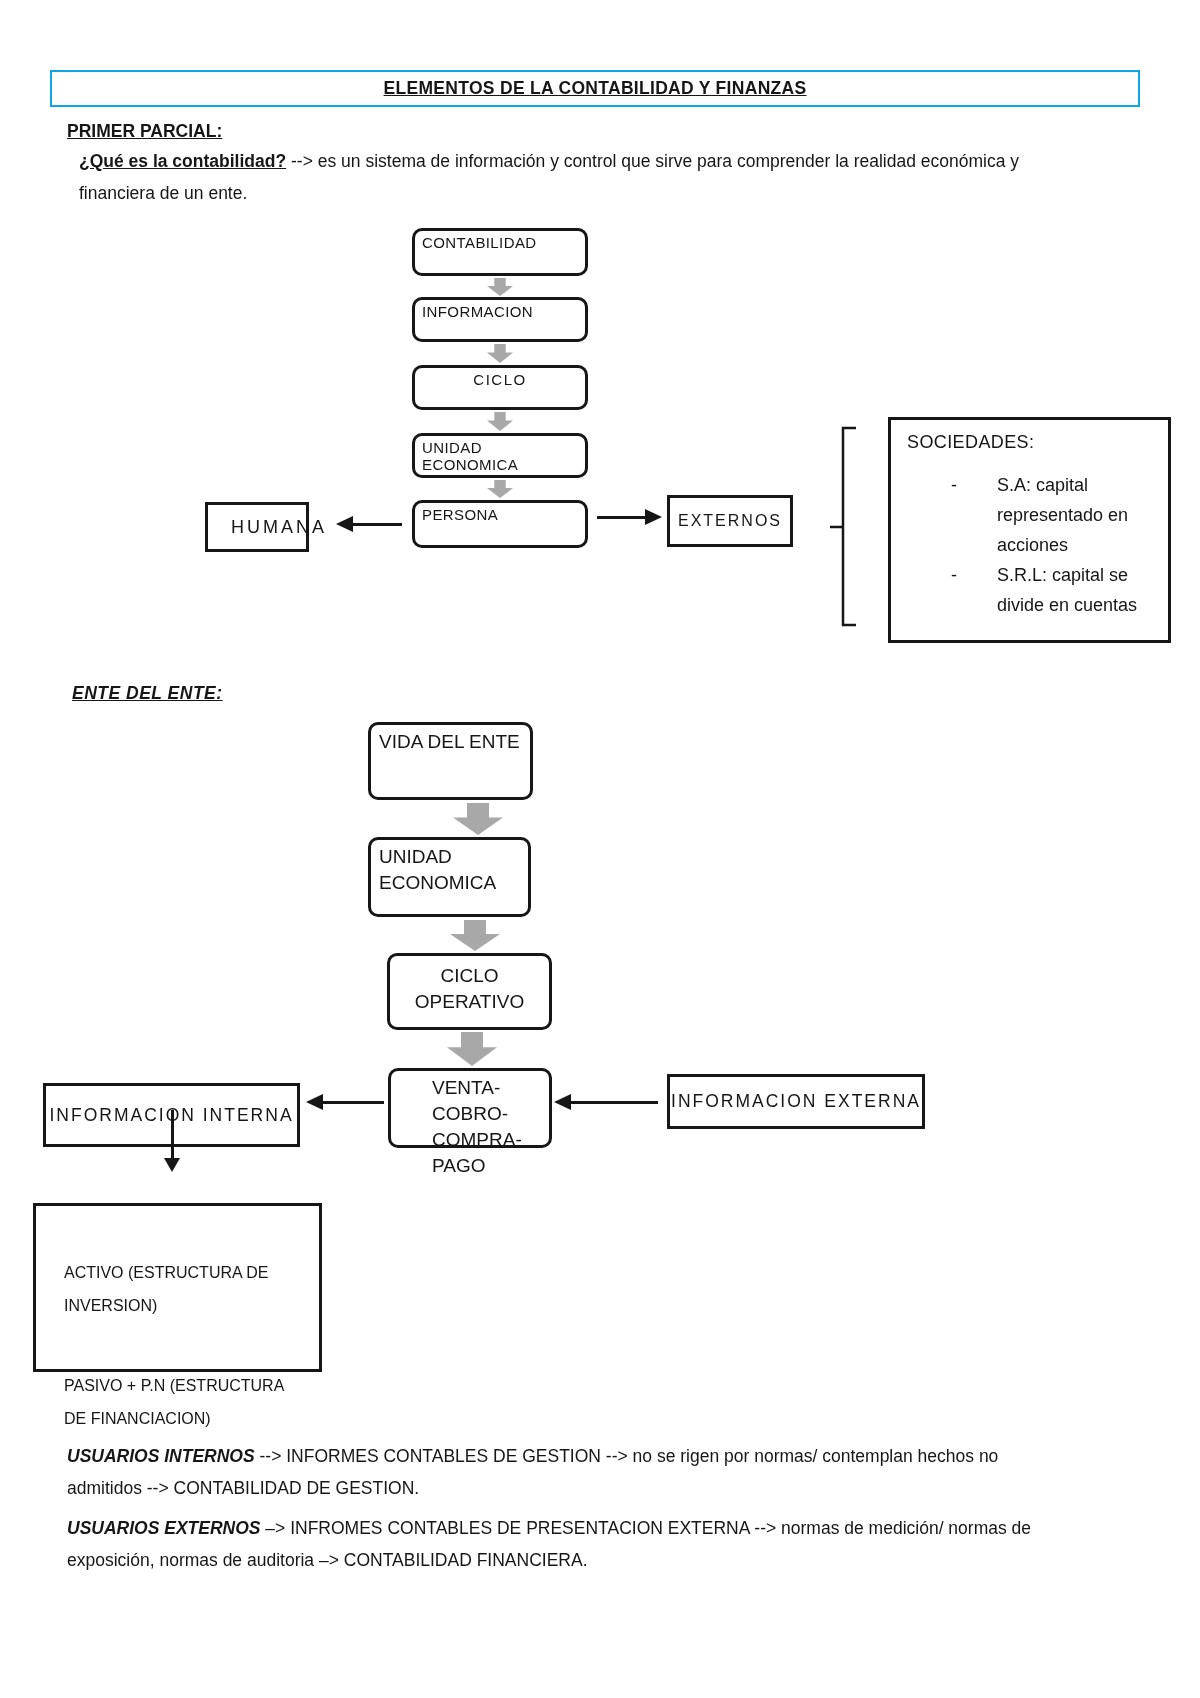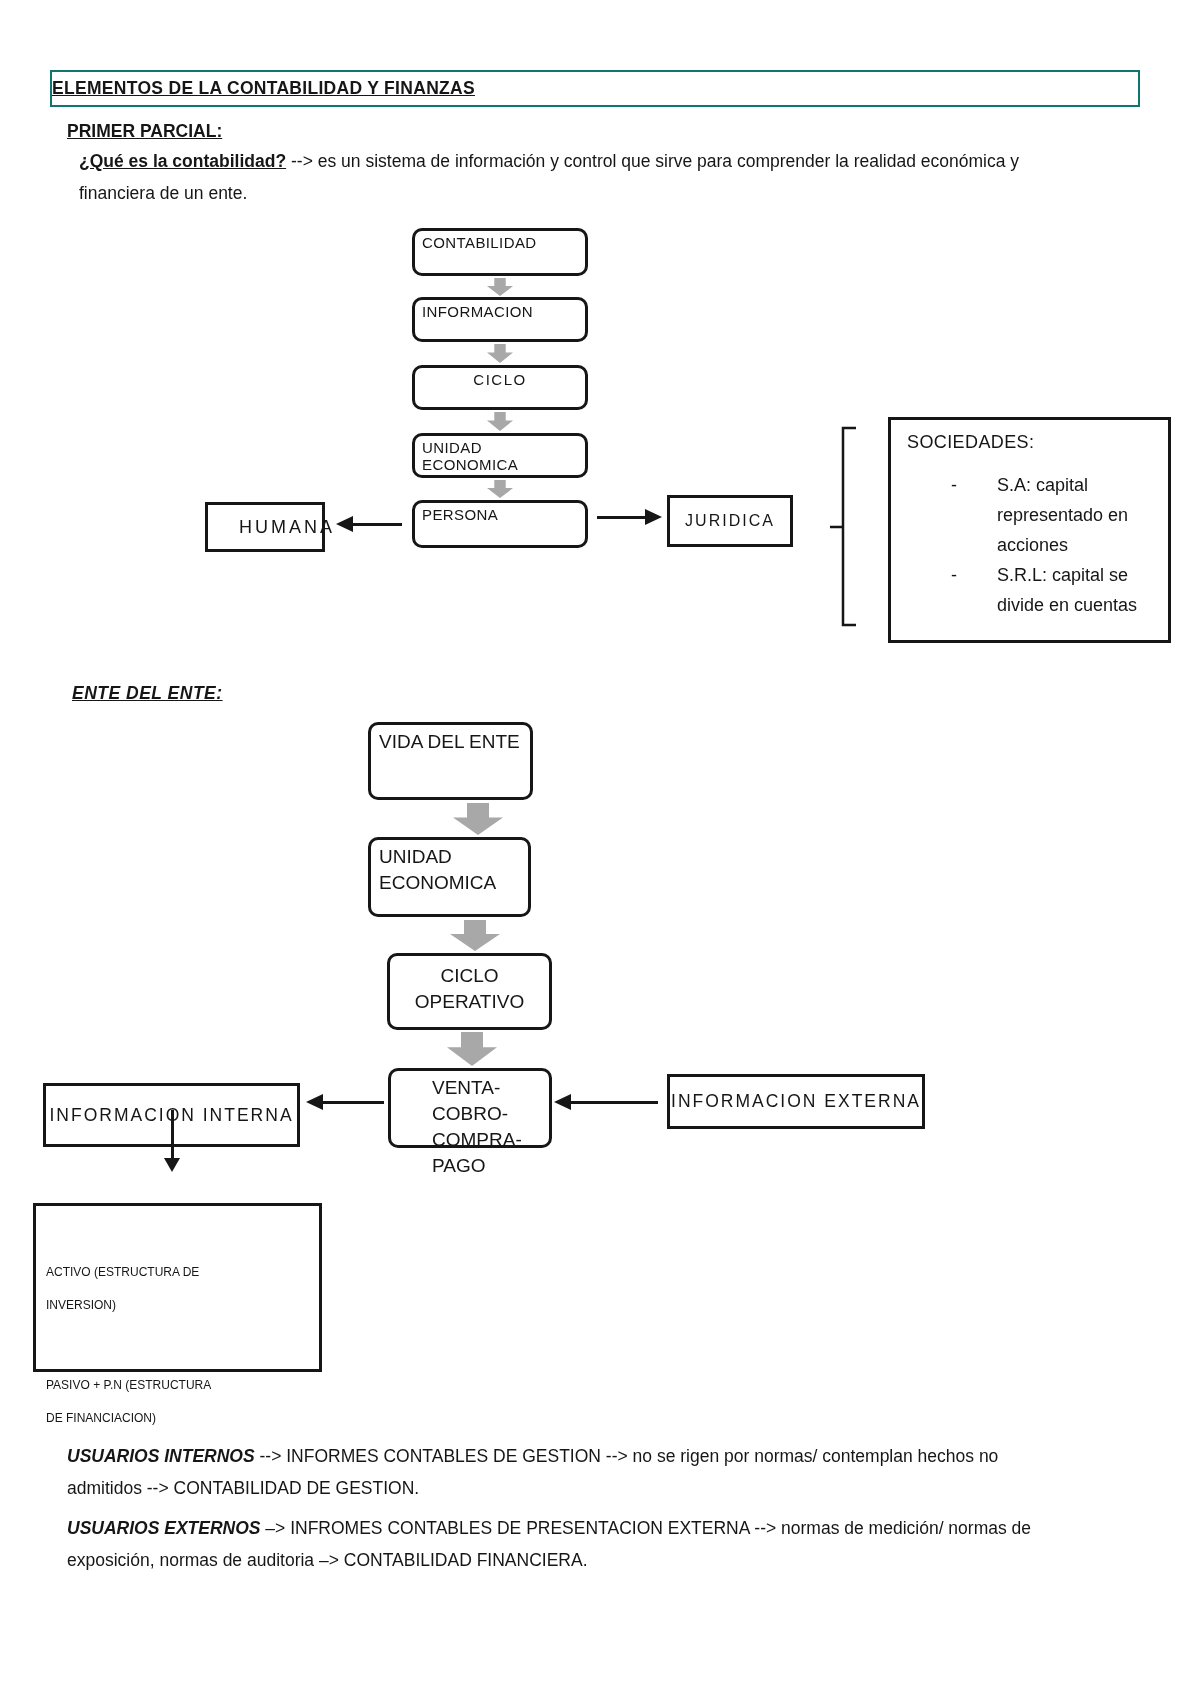--- a/index.html
+++ b/index.html
@@ -3,40 +3,40 @@
 <meta charset="utf-8">
 <style>
   html,body{margin:0;padding:0;background:#ffffff;}
   .page{
     position:relative;width:1200px;height:1698px;background:#fff;
     font-family:"Liberation Sans","DejaVu Sans",sans-serif;
     color:var(--ink,#161616);overflow:hidden;
   }
   .abs{position:absolute;}
   
-  .titlebox{border:2px solid #0f766e;display:flex;align-items:center;box-sizing:border-box;background:#fff;}
+  .titlebox{border:2px solid #0ea5e9;display:flex;align-items:center;justify-content:center;box-sizing:border-box;background:#fff;}
   .title{font-size:17.5px;font-weight:bold;text-decoration:underline;letter-spacing:.3px;}
   .h-underbold{font-size:17.5px;font-weight:bold;text-decoration:underline;}
   .h-underbolditalic{font-size:17.5px;font-weight:bold;font-style:italic;text-decoration:underline;letter-spacing:.5px;}
   .bodytext{font-size:17.5px;line-height:32px;}
   .lead{font-weight:bold;text-decoration:underline;}
   .lead-italic{font-weight:bold;font-style:italic;}
   
   .rbox{border:3.5px solid var(--ink,#161616);border-radius:10px;box-sizing:border-box;background:#fff;
         font-size:15px;letter-spacing:.4px;padding:3px 7px;}
   .rbox2{border:3px solid var(--ink,#161616);border-radius:10px;box-sizing:border-box;background:#fff;
         font-size:19px;line-height:26px;padding:4px 8px;white-space:pre-line;}
   .center{text-align:center;}
   .sqbox{border:3px solid var(--ink,#161616);box-sizing:border-box;background:#fff;
         display:flex;align-items:center;justify-content:center;}
   .notebox{border:3px solid var(--ink,#161616);box-sizing:border-box;background:#fff;padding:12px 16px;}
   .noteitem{display:flex;font-size:18px;line-height:30px;white-space:pre-line;}
   .dash{flex:none;width:46px;margin-left:44px;}
   .resultbox{border:3.5px solid var(--ink,#161616);box-sizing:border-box;background:#fff;
-        padding:17px 10px;font-size:12px;line-height:33px;white-space:pre-line;}
+        padding:17px 28px;font-size:16px;line-height:33px;white-space:pre-line;}
   
   .blockarrow{background:var(--gray,#a8a8a8);clip-path:polygon(28% 0,72% 0,72% 45%,100% 45%,50% 100%,0 45%,28% 45%);}
   .hline{background:var(--ink,#161616);height:3px;}
   .vline{background:var(--ink,#161616);width:3px;}
   .ah-left{width:0;height:0;border-top:8px solid transparent;border-bottom:8px solid transparent;border-right:17px solid var(--ink,#161616);}
   .ah-right{width:0;height:0;border-top:8px solid transparent;border-bottom:8px solid transparent;border-left:17px solid var(--ink,#161616);}
   .ah-down{width:0;height:0;border-left:8px solid transparent;border-right:8px solid transparent;border-top:14px solid var(--ink,#161616);}
   .brace{stroke:var(--ink,#161616);stroke-width:2.5;fill:none;}
 </style>
 </head>
@@ -57,25 +57,25 @@
   <div class="abs rbox" style="left:412px;top:297px;width:176px;height:45px;">INFORMACION</div>
   <div class="abs blockarrow" style="left:487px;top:344px;width:26px;height:19px;"></div>
   <div class="abs rbox center" style="left:412px;top:365px;width:176px;height:45px;letter-spacing:1.5px;">CICLO</div>
   <div class="abs blockarrow" style="left:487px;top:412px;width:26px;height:19px;"></div>
   <div class="abs rbox" style="left:412px;top:433px;width:176px;height:45px;">UNIDAD ECONOMICA</div>
   <div class="abs blockarrow" style="left:487px;top:480px;width:26px;height:18px;"></div>
   <div class="abs rbox" style="left:412px;top:500px;width:176px;height:48px;">PERSONA</div>
 
   <div class="abs ah-left" style="left:336px;top:516px;"></div>
   <div class="abs hline" style="left:352px;top:523px;width:50px;"></div>
-  <div class="abs sqbox" style="left:205px;top:502px;width:120px;height:50px;font-size:18px;letter-spacing:3px;padding-left:44px;">HUMANA</div>
+  <div class="abs sqbox" style="left:205px;top:502px;width:104px;height:50px;font-size:18px;letter-spacing:3px;padding-left:44px;">HUMANA</div>
 
   <div class="abs hline" style="left:597px;top:516px;width:48px;"></div>
   <div class="abs ah-right" style="left:645px;top:509px;"></div>
-  <div class="abs sqbox" style="left:667px;top:495px;width:126px;height:52px;font-size:16px;letter-spacing:2px;">JURIDICA</div>
+  <div class="abs sqbox" style="left:667px;top:495px;width:126px;height:52px;font-size:16px;letter-spacing:2px;">EXTERNOS</div>
 
   <svg class="abs" style="left:822px;top:420px;" width="42" height="212" viewBox="0 0 42 212">
     <path class="brace" d="M34 8 L21 8 L21 107 L8 107 M21 107 L21 205 L34 205"></path>
   </svg>
 
   <div class="abs notebox" style="left:888px;top:417px;width:283px;height:226px;">
     <div style="font-size:18px;letter-spacing:.4px;">SOCIEDADES:</div>
     <div class="noteitem" style="margin-top:17px;">
       <span class="dash">-</span>
       <span>S.A: capital

